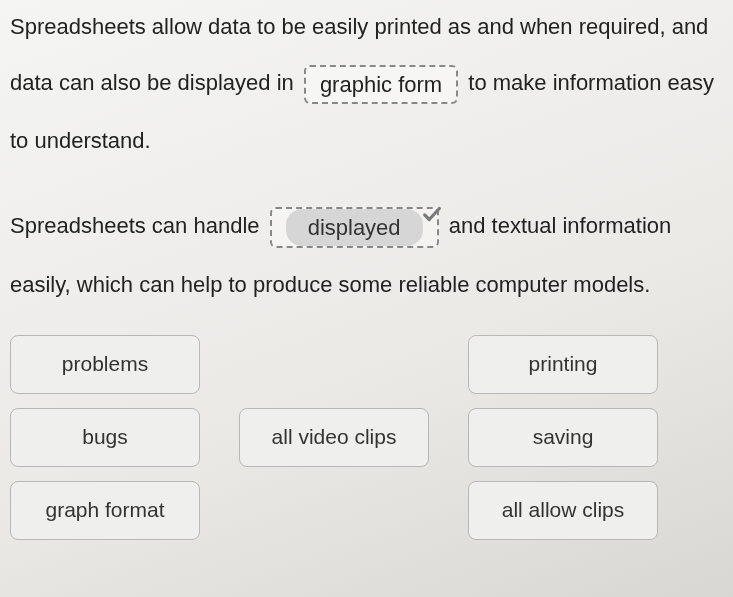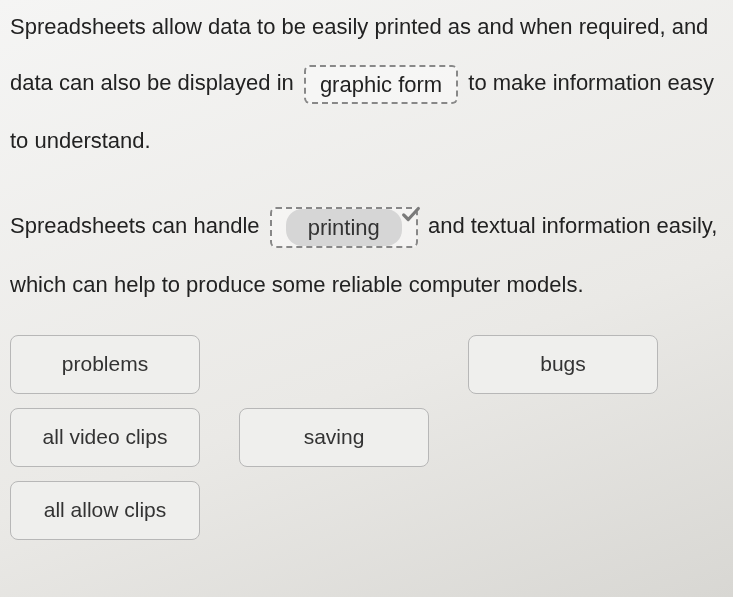--- a/index.html
+++ b/index.html
@@ -75,36 +75,38 @@
   <span>Spreadsheets allow data to be easily printed as and when required, and data can also be displayed in </span>
   <span class="drop-zone">
     <span>graphic form</span>
   </span>
   <span> to make information easy to understand.</span>
 </div>
 
 <div class="passage">
   <span>Spreadsheets can handle </span>
   <span class="drop-zone filled">
-    <span class="token">printing</span>
+    <span class="token">displayed</span>
     <span class="check-icon">
       <svg viewBox="0 0 24 24" width="22" height="22">
         <path d="M4 13 L9 18 L20 6" fill="none" stroke="#7a7a7a" stroke-width="3.5" stroke-linecap="round" stroke-linejoin="round"></path>
       </svg>
     </span>
   </span>
   <span> and textual information easily, which can help to produce some reliable computer models.</span>
 </div>
 
 <div class="options">
   <div class="option">problems</div>
   <div class="option empty"></div>
+  <div class="option">printing</div>
 
   <div class="option">bugs</div>
   <div class="option">all video clips</div>
 
   <div class="option">saving</div>
+  <div class="option">graph format</div>
   <div class="option empty"></div>
 
   <div class="option">all allow clips</div>
   <div class="option empty"></div>
   <div class="option empty"></div>
 </div>
 
 </body></html>

